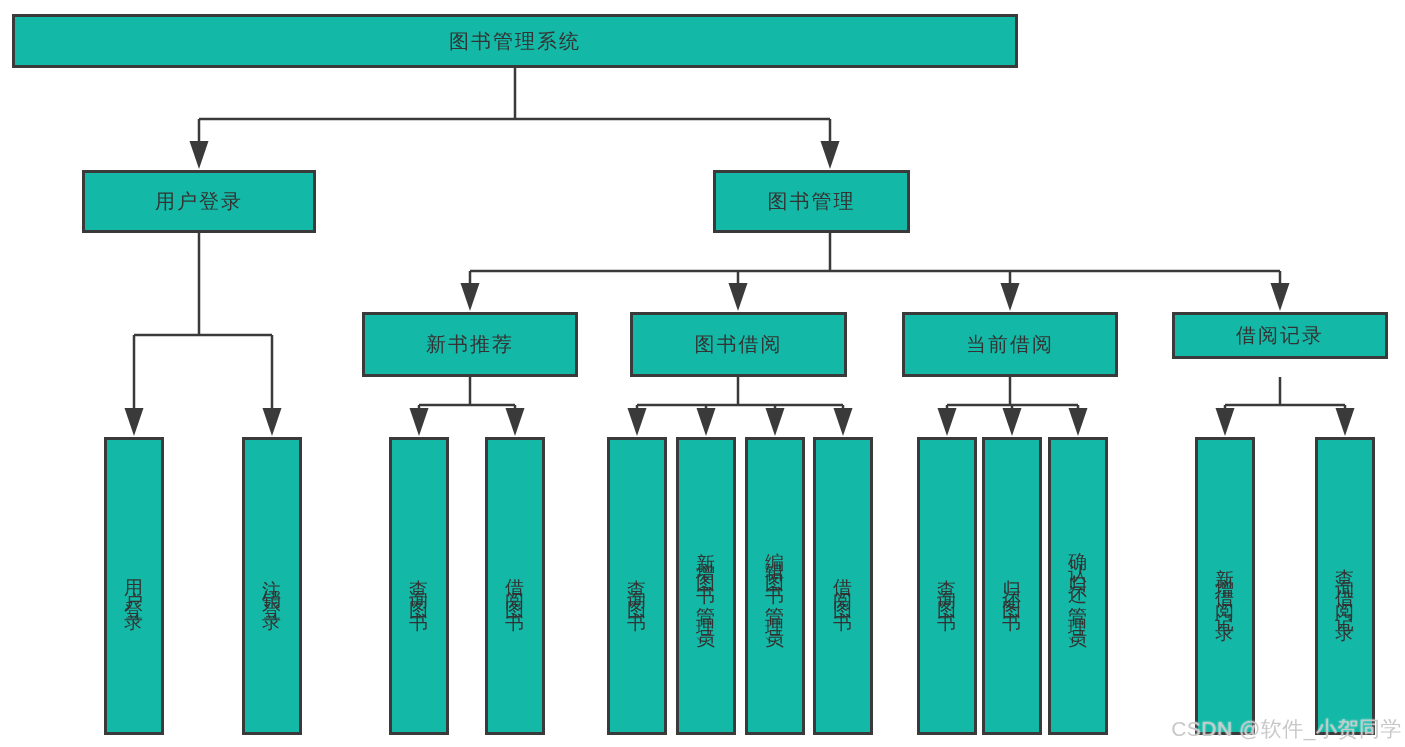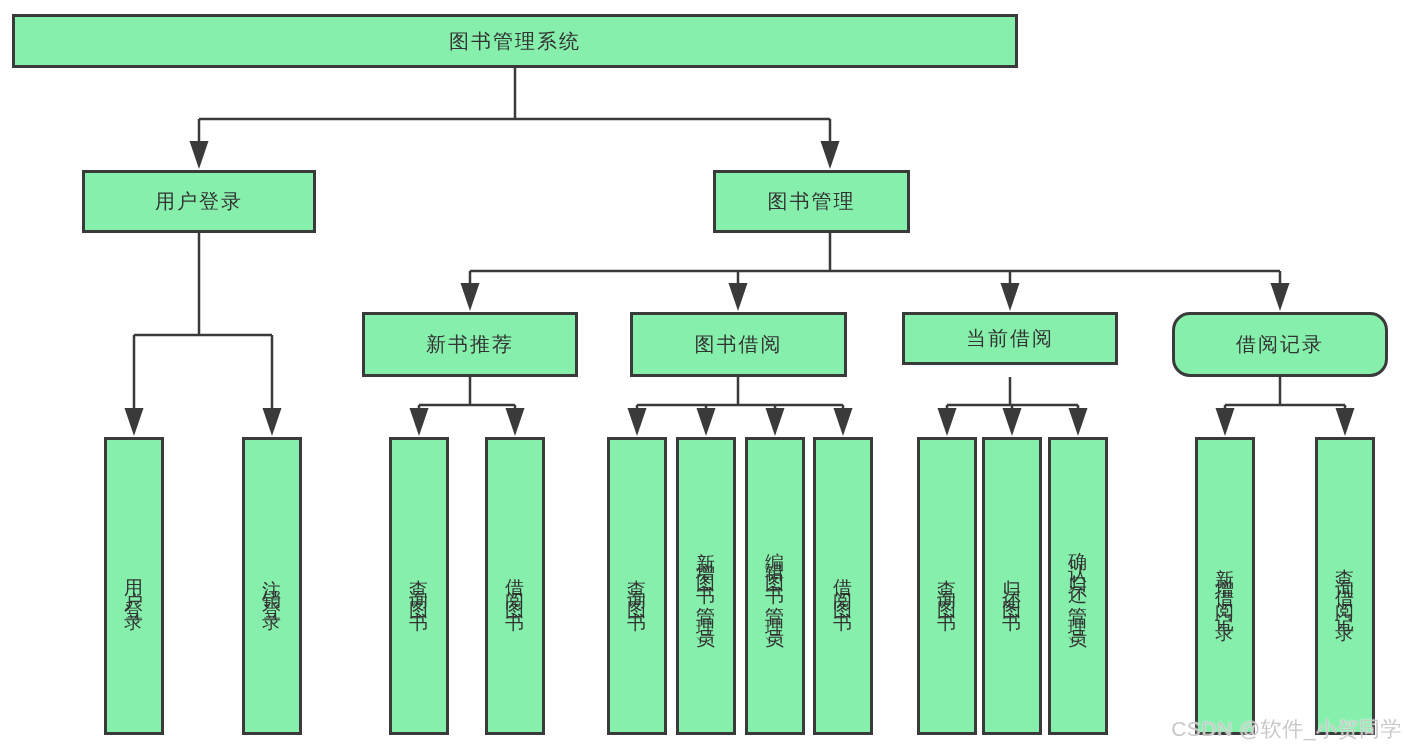--- a/index.html
+++ b/index.html
@@ -14,21 +14,21 @@
   .connectors {
     position: absolute;
     left: 0; top: 0;
     width: 1405px; height: 747px;
     pointer-events: none;
   }
   .node {
     position: absolute;
     box-sizing: border-box;
     border: 3px solid #3a3a3a;
-    background: #86efac;
+    background: #14b8a6;
     display: flex;
     align-items: center;
     justify-content: center;
     color: #333333;
     z-index: 2;
   }
   .h-label {
     font-size: 20px;
     letter-spacing: 2px;
     white-space: nowrap;
@@ -40,22 +40,22 @@
     letter-spacing: 11px;
     line-height: 1;
     white-space: nowrap;
   }
   
   .root-box  { left: 12px;  top: 14px;  width: 1006px; height: 54px; }
   .n2a { left: 82px;  top: 170px; width: 234px; height: 63px; }
   .n2b { left: 713px; top: 170px; width: 197px; height: 63px; }
   .n3a { left: 362px;  top: 312px; width: 216px; height: 65px; }
   .n3b { left: 630px;  top: 312px; width: 217px; height: 65px; justify-content: center; }
-  .n3c { left: 902px;  top: 312px; width: 216px; height: 53px; }
-  .n3d { left: 1172px; top: 312px; width: 216px; height: 65px; border-radius: 18px; }
+  .n3c { left: 902px;  top: 312px; width: 216px; height: 65px; }
+  .n3d { left: 1172px; top: 312px; width: 216px; height: 47px; }
   .leaf { top: 437px; width: 60px; height: 298px; }
   .a1 { left: 104px; }  .a2 { left: 242px; }
   .b1 { left: 389px; }  .b2 { left: 485px; }
   .c1 { left: 607px; }  .c2 { left: 676px; }  .c3 { left: 745px; }  .c4 { left: 813px; }
   .d1 { left: 917px; }  .d2 { left: 982px; }  .d3 { left: 1048px; }
   .e1 { left: 1195px; } .e2 { left: 1315px; }
   .watermark {
     position: absolute;
     right: 3px;
     bottom: 4px;

